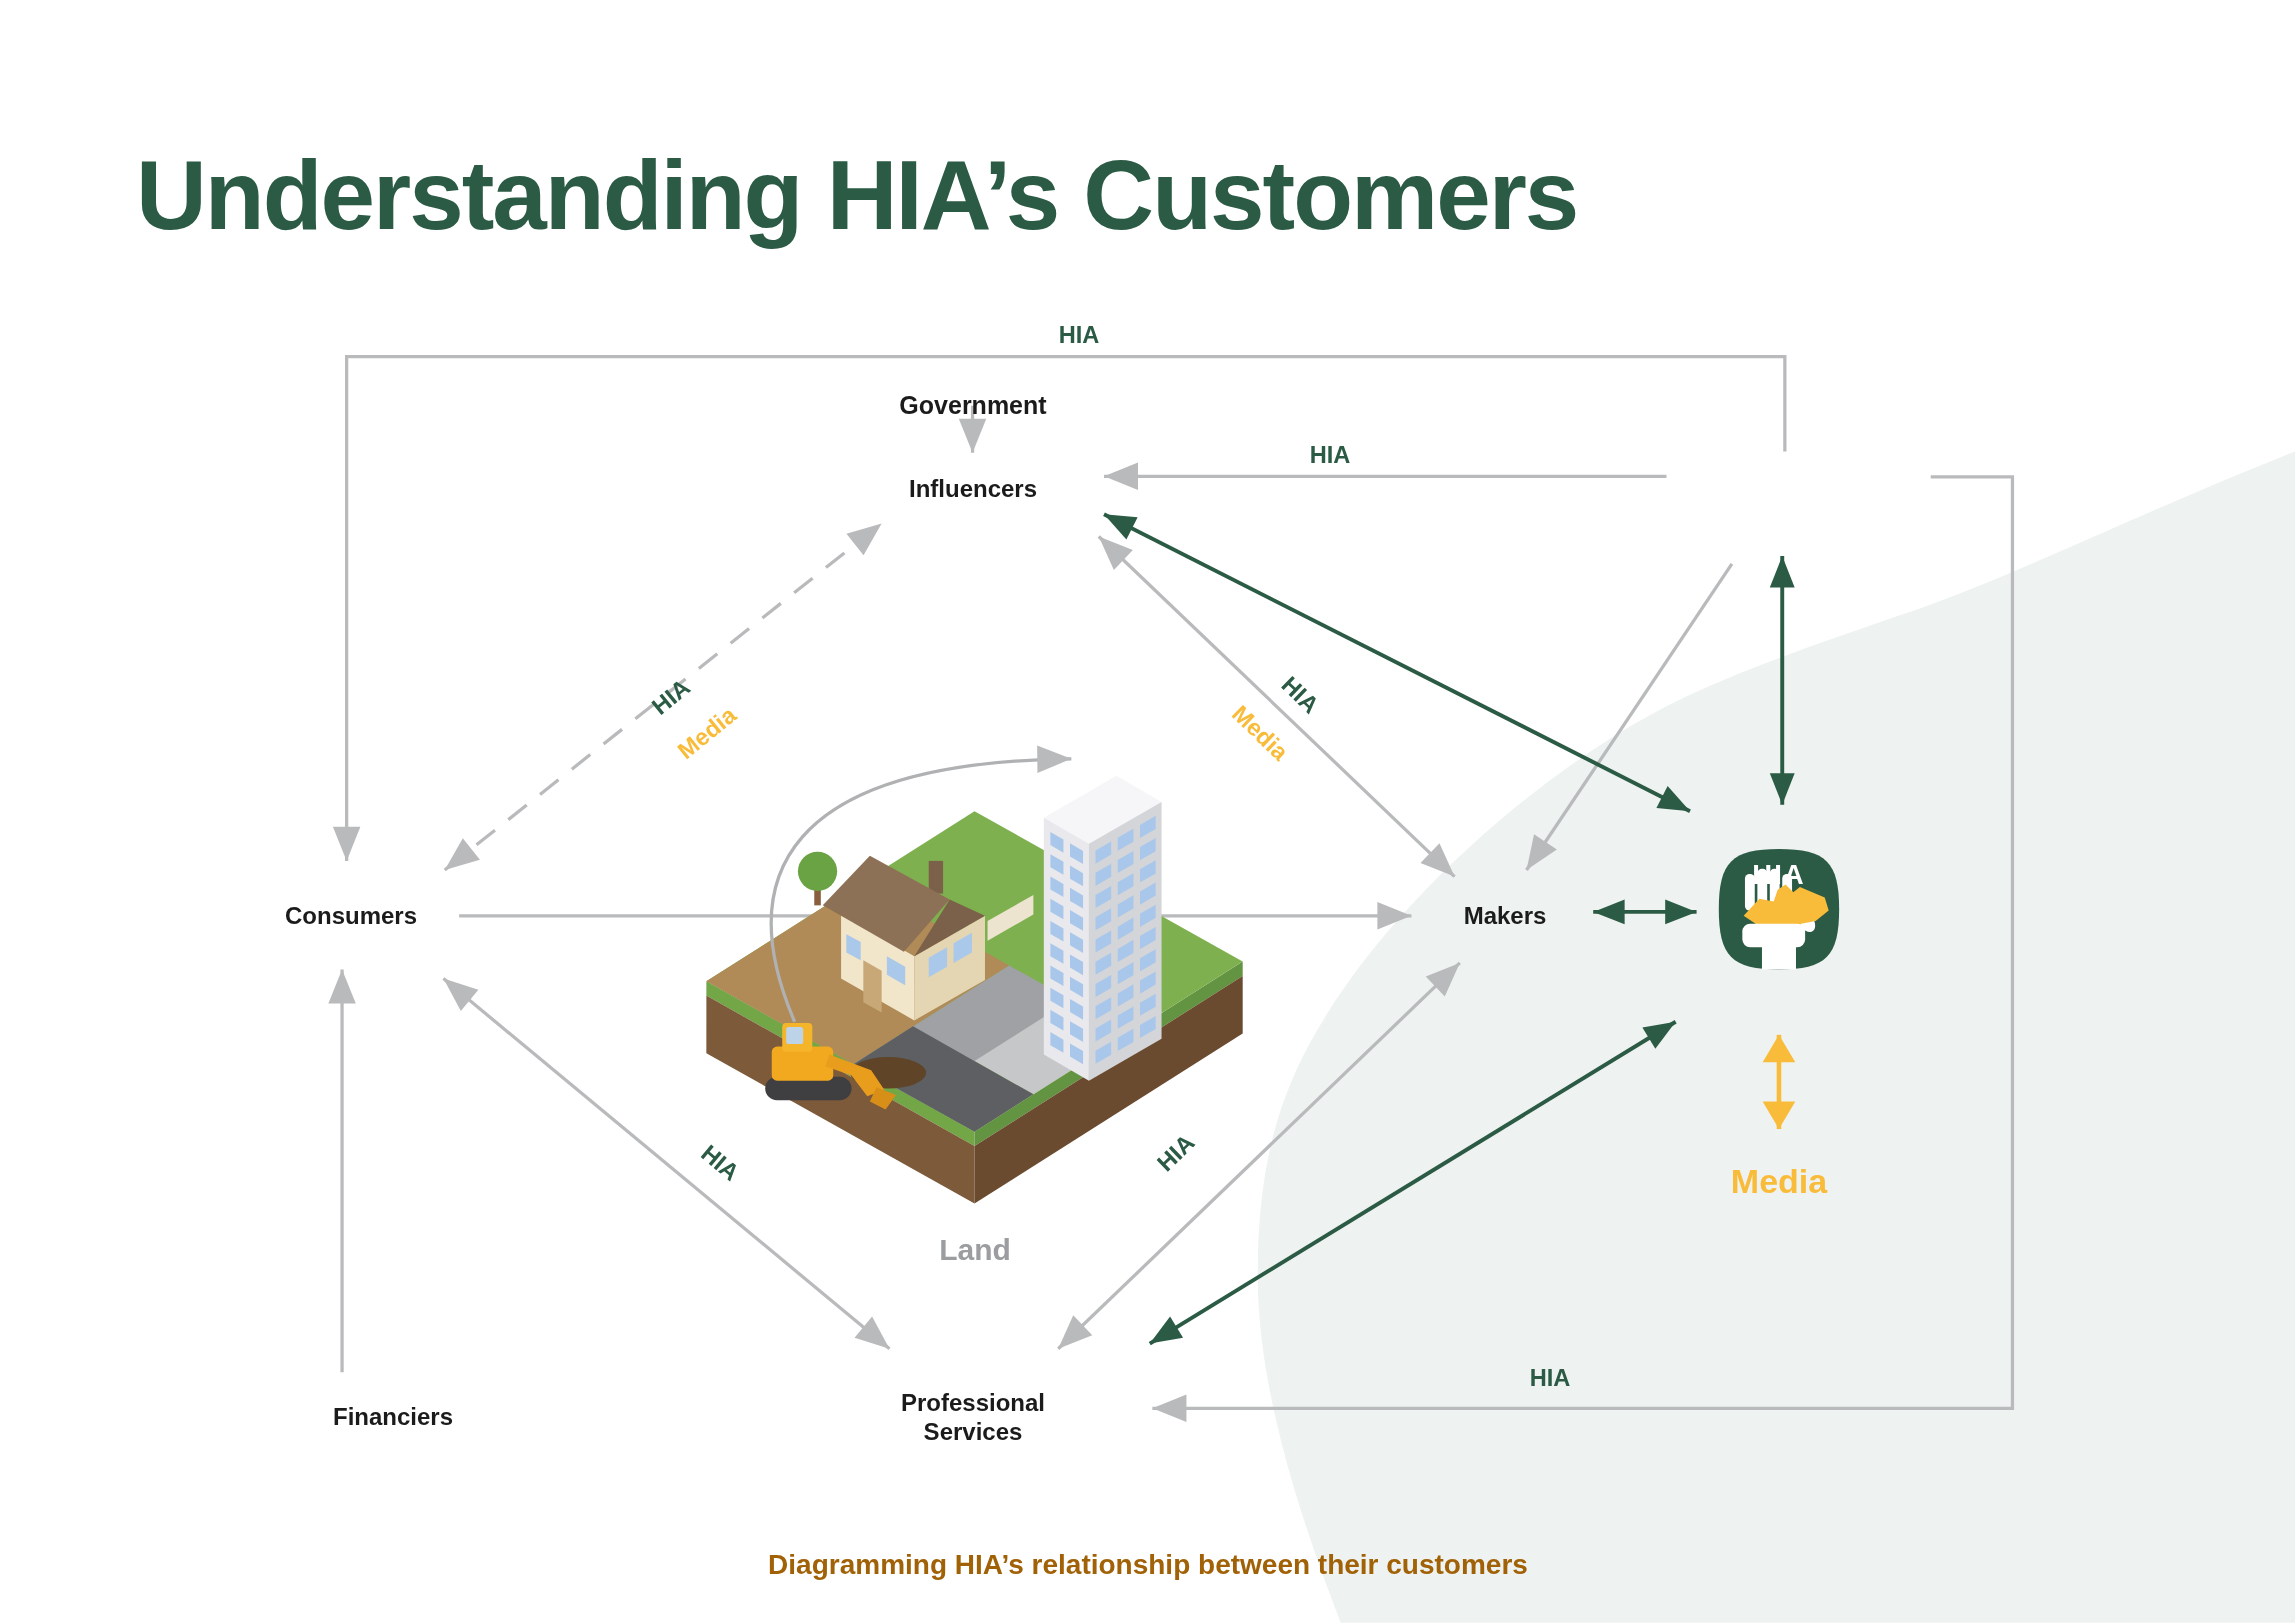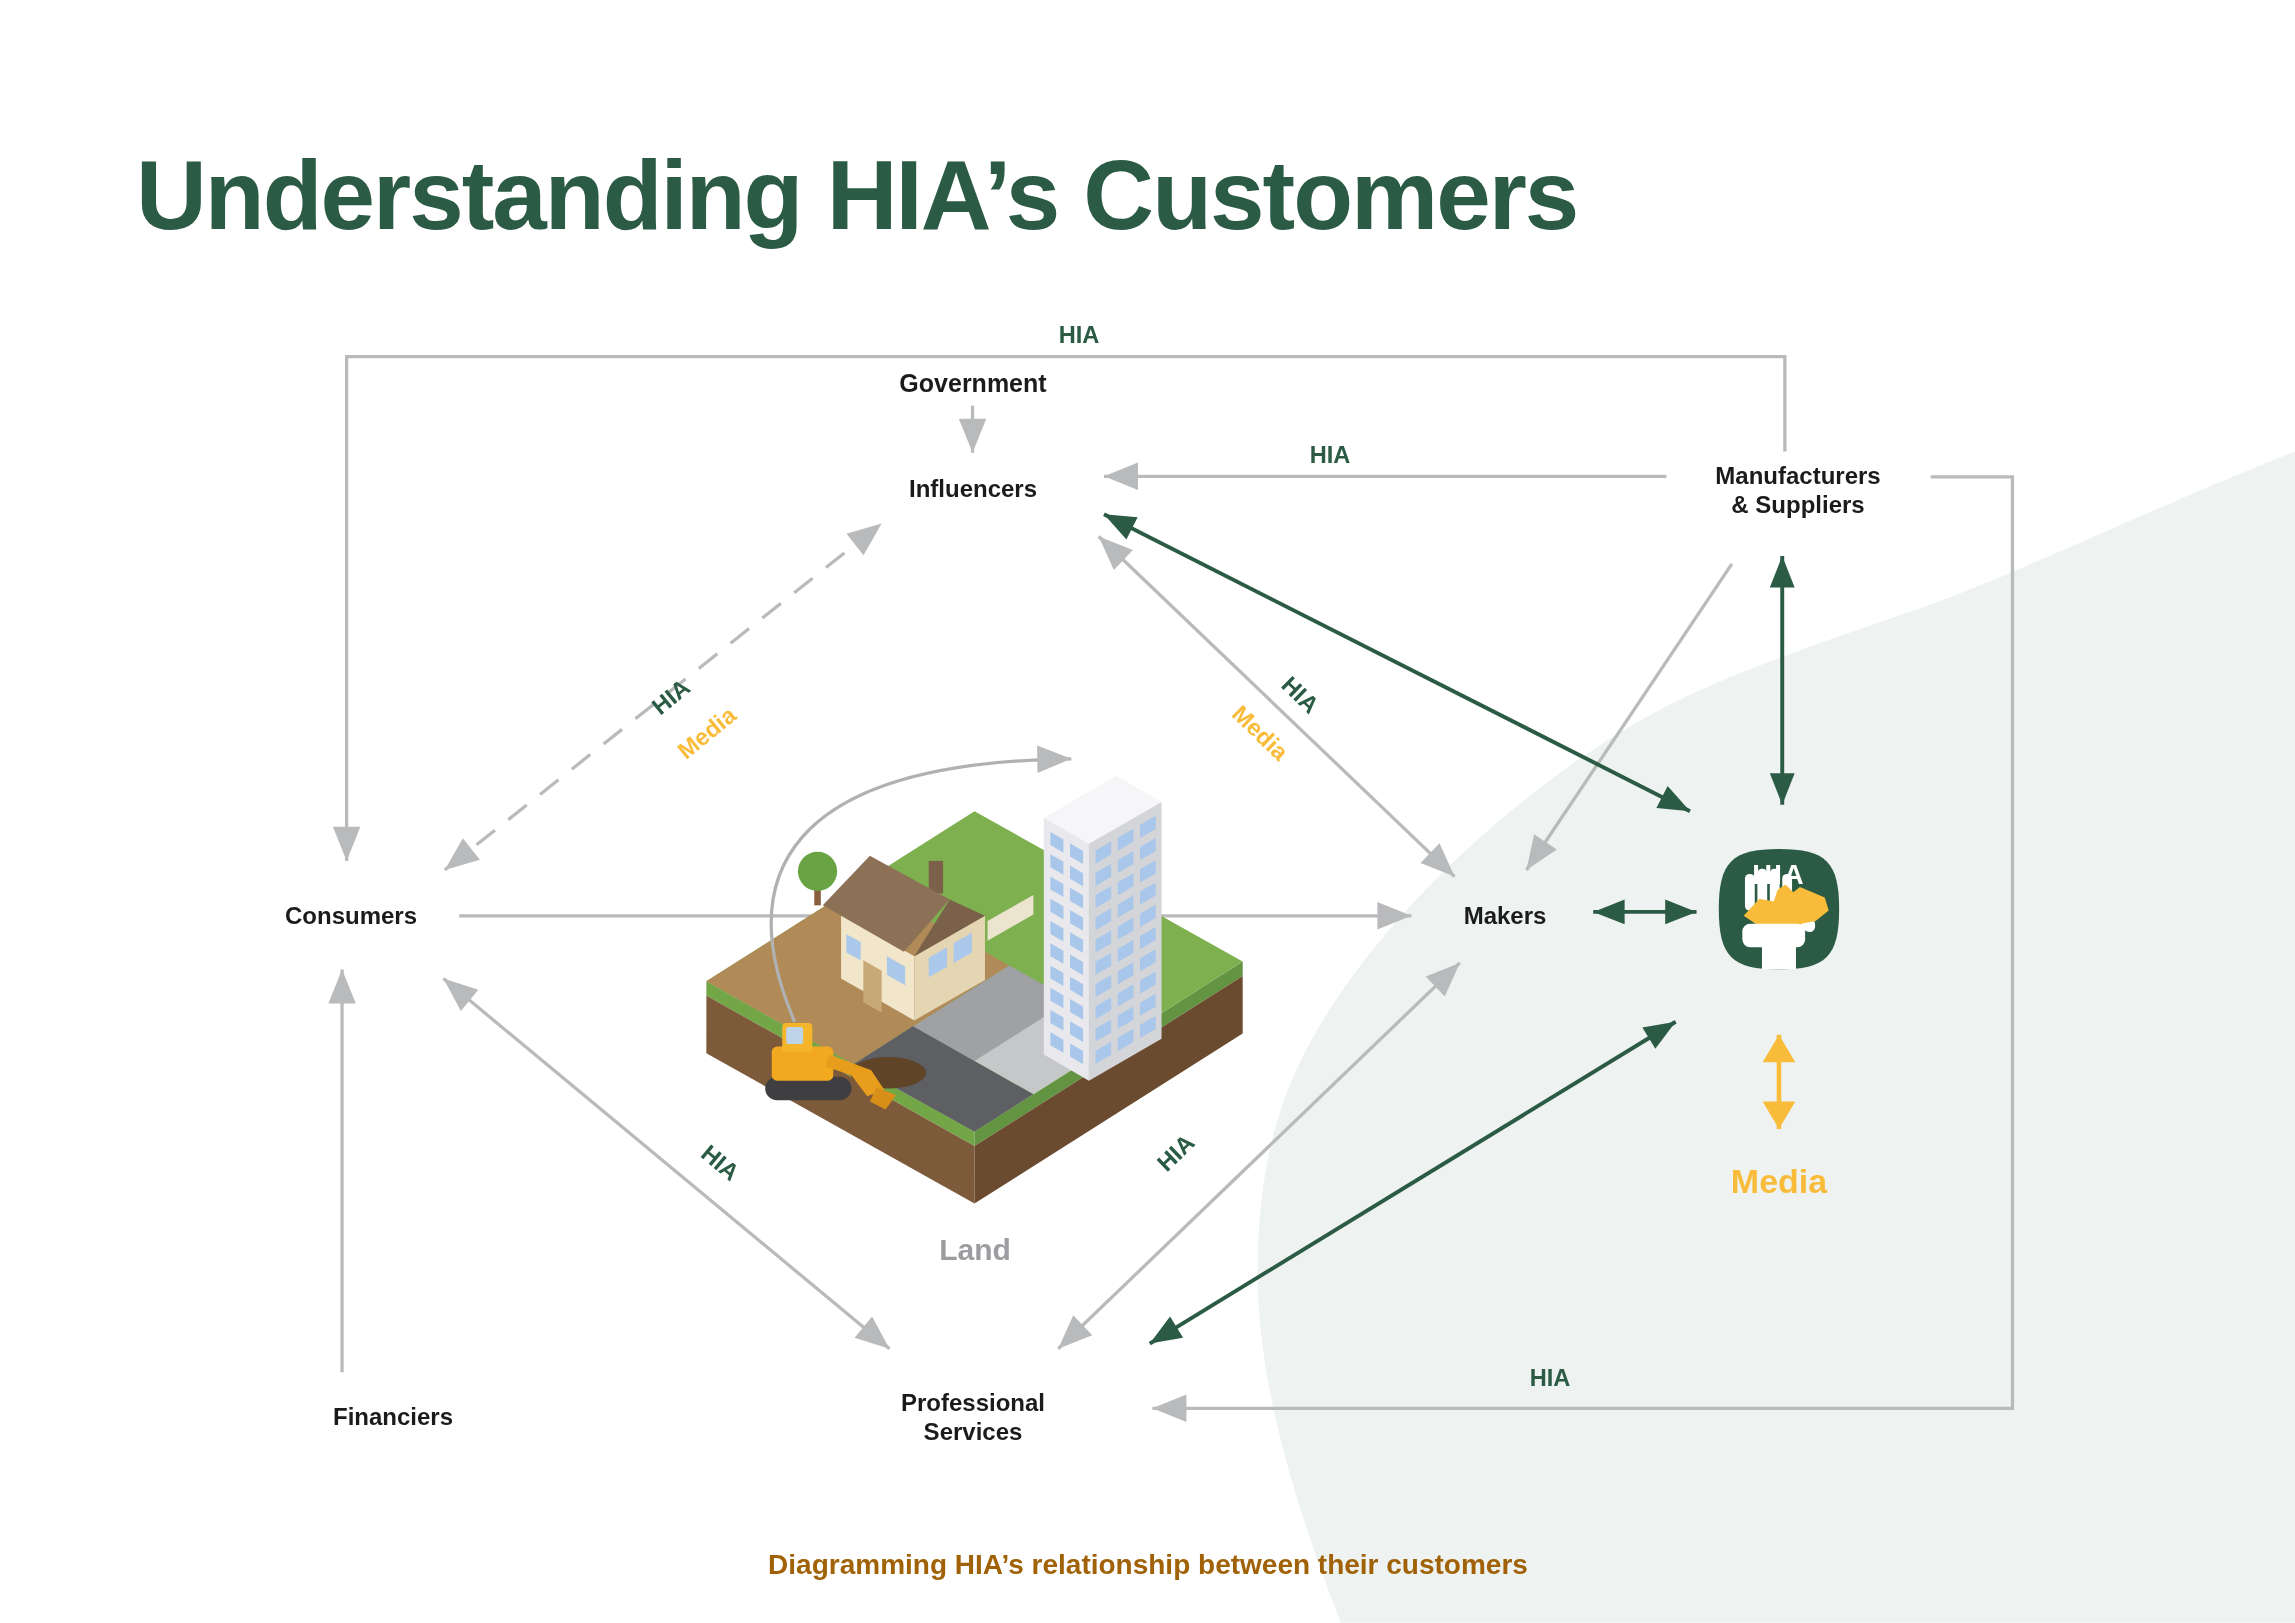--- a/index.html
+++ b/index.html
@@ -206,28 +206,24 @@
         <rect x="2664" y="1412" width="96" height="36" rx="12"></rect>
         <rect x="2694" y="1438" width="52" height="44"></rect>
       </g>
     </g>
   </svg>
 
   <div class="title">Understanding HIA’s Customers</div>
 
   <div class="lbl tag" style="left:1079px;top:335px;">HIA</div>
 
-  <div class="lbl node-sm" style="left:973px;top:383px;">Government</div>
+  <div class="lbl node-sm" style="left:973px;top:405px;">Government</div>
 
   <div class="lbl node" style="left:973px;top:489px;">Influencers</div>
 
-  <div class="lbl node" style="left:1798px;top:491px;">
-    <div>Manufacturers</div>
-    <div>&amp; Suppliers</div>
-  </div>
 
   <div class="lbl tag" style="left:1330px;top:455px;">HIA</div>
 
   <div class="lbl node" style="left:351px;top:916px;">Consumers</div>
 
   <div class="lbl node" style="left:1505px;top:916px;">Makers</div>
 
   <div class="lbl tag" style="left:671px;top:697px;transform:translate(-50%,-50%) rotate(-39deg);">HIA</div>
   <div class="lbl tag-y" style="left:707px;top:733px;transform:translate(-50%,-50%) rotate(-39deg);">Media</div>
 

